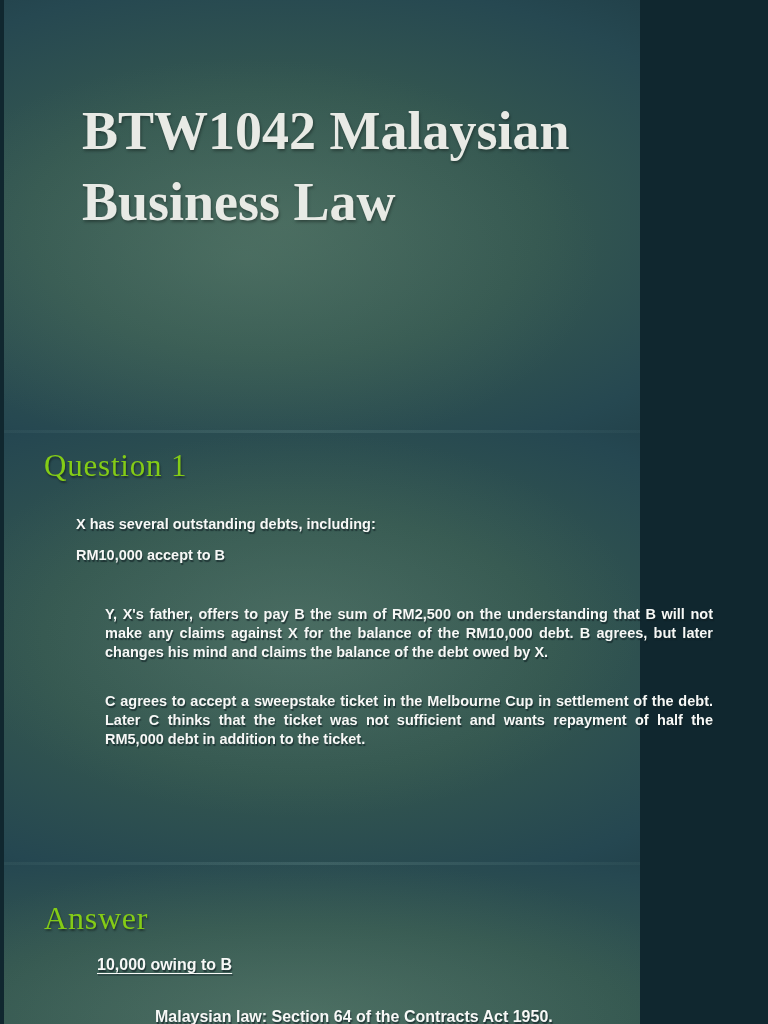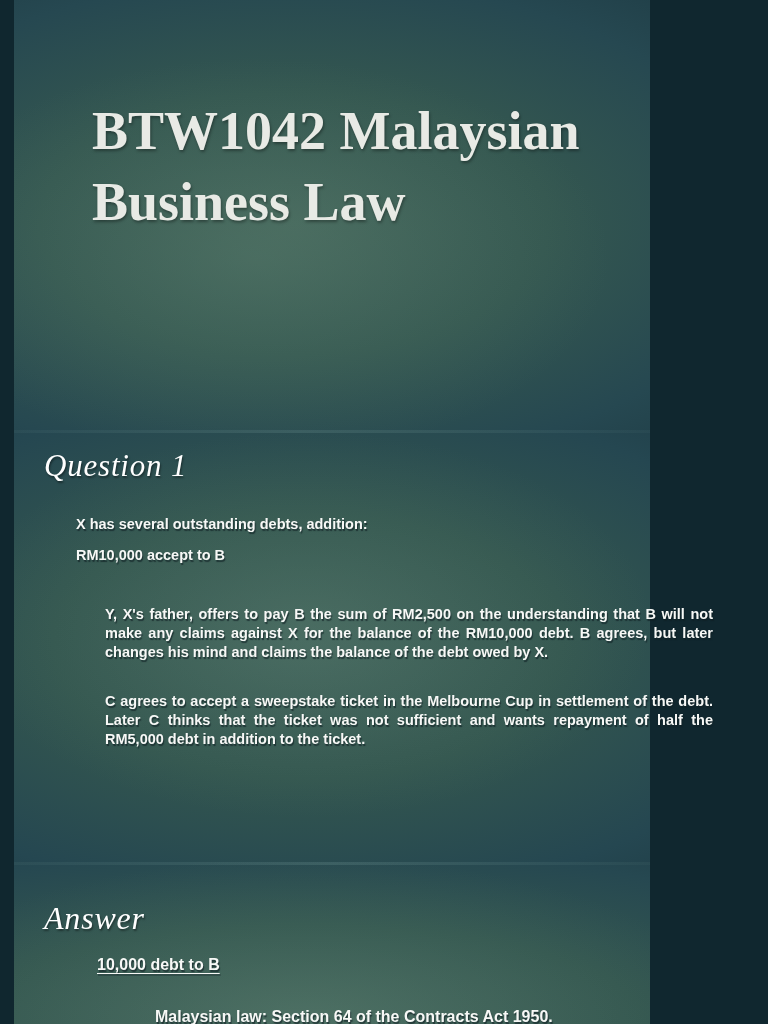--- a/index.html
+++ b/index.html
@@ -1,20 +1,20 @@
 <!DOCTYPE html>
 <html><head>
 <meta charset="utf-8">
 <style>
   html,body{margin:0;padding:0;background:#10272f;}
   .page{
     position:relative;width:768px;height:1024px;overflow:hidden;
     font-family:"Liberation Sans",sans-serif;
   }
-  .slide{position:absolute;left:14px;width:636px;overflow:hidden;}
+  .slide{position:absolute;left:4px;width:636px;overflow:hidden;}
   .slide-title{
     top:0;height:430px;
     background:
       radial-gradient(90% 75% at 38% 60%, rgba(104,140,120,0.30) 0%, rgba(104,140,120,0) 62%),
       radial-gradient(125% 95% at 44% 52%, #416359 0%, #345750 32%, #264851 60%, #1d3a43 82%, #17313a 100%);
   }
   .slide-question{
     top:430px;height:432px;
     background:
       radial-gradient(85% 70% at 46% 45%, rgba(104,140,120,0.28) 0%, rgba(104,140,120,0) 64%),
@@ -51,23 +51,22 @@
   .deck-subtitle{
     position:absolute;left:104px;top:257px;width:600px;
     font-family:"Liberation Serif",serif;font-weight:normal;
     font-size:23px;line-height:30.5px;color:#93c7c3;
     letter-spacing:0.4px;white-space:pre-wrap;
     text-shadow:1px 1px 2px rgba(0,0,0,0.35);
   }
   .slide-heading{
     position:absolute;left:44px;
     font-family:"Liberation Serif",serif;font-weight:normal;
-    color:#ffffff;letter-spacing:0.8px;
+    color:#84cc16;letter-spacing:0.8px;
     text-shadow:1px 2px 2px rgba(0,0,0,0.4);
-    font-style:italic;
   }
   .heading-question{top:448px;font-size:31px;}
   .heading-answer{top:900px;font-size:32px;}
 
   .body-text{
     position:absolute;color:#f7f8f6;font-weight:bold;
     font-size:14.5px;
     text-shadow:1px 1.5px 1px rgba(15,30,36,0.65);
   }
   .intro-line{left:76px;width:560px;}
@@ -100,25 +99,25 @@
       <div>Business Law</div>
     </div>
     <div class="deck-subtitle">
     </div>
   </section>
 
   <section class="slide slide-question">
     <div class="accent-bar bar-2" style="background: rgb(183, 28, 22);"></div>
   </section>
   <h2 class="slide-heading heading-question" style="margin:0;position:absolute;">Question 1</h2>
-  <div class="body-text intro-line intro-1">X has several outstanding debts, addition:</div>
+  <div class="body-text intro-line intro-1">X has several outstanding debts, including:</div>
   <div class="body-text intro-line intro-2">RM10,000 accept to B</div>
   <div class="body-text para para-1">Y, X's father, offers to pay B the sum of RM2,500 on the understanding that B will not make any claims against X for the balance of the RM10,000 debt. B agrees, but later changes his mind and claims the balance of the debt owed by X.</div>
   <div class="body-text para para-2">C agrees to accept a sweepstake ticket in the Melbourne Cup in settlement of the debt. Later C thinks that the ticket was not sufficient and wants repayment of half the RM5,000 debt in addition to the ticket.</div>
 
   <section class="slide slide-answer">
     <div class="accent-bar bar-3" style="background: rgb(183, 28, 22);"></div>
   </section>
   <h2 class="slide-heading heading-answer" style="margin:0;position:absolute;">Answer</h2>
-  <div class="body-text answer-subhead">10,000 debt to B</div>
+  <div class="body-text answer-subhead">10,000 owing to B</div>
   <div class="body-text answer-body">Malaysian law: Section 64 of the Contracts Act 1950.</div>
 
 </div>
 
 </body></html>

